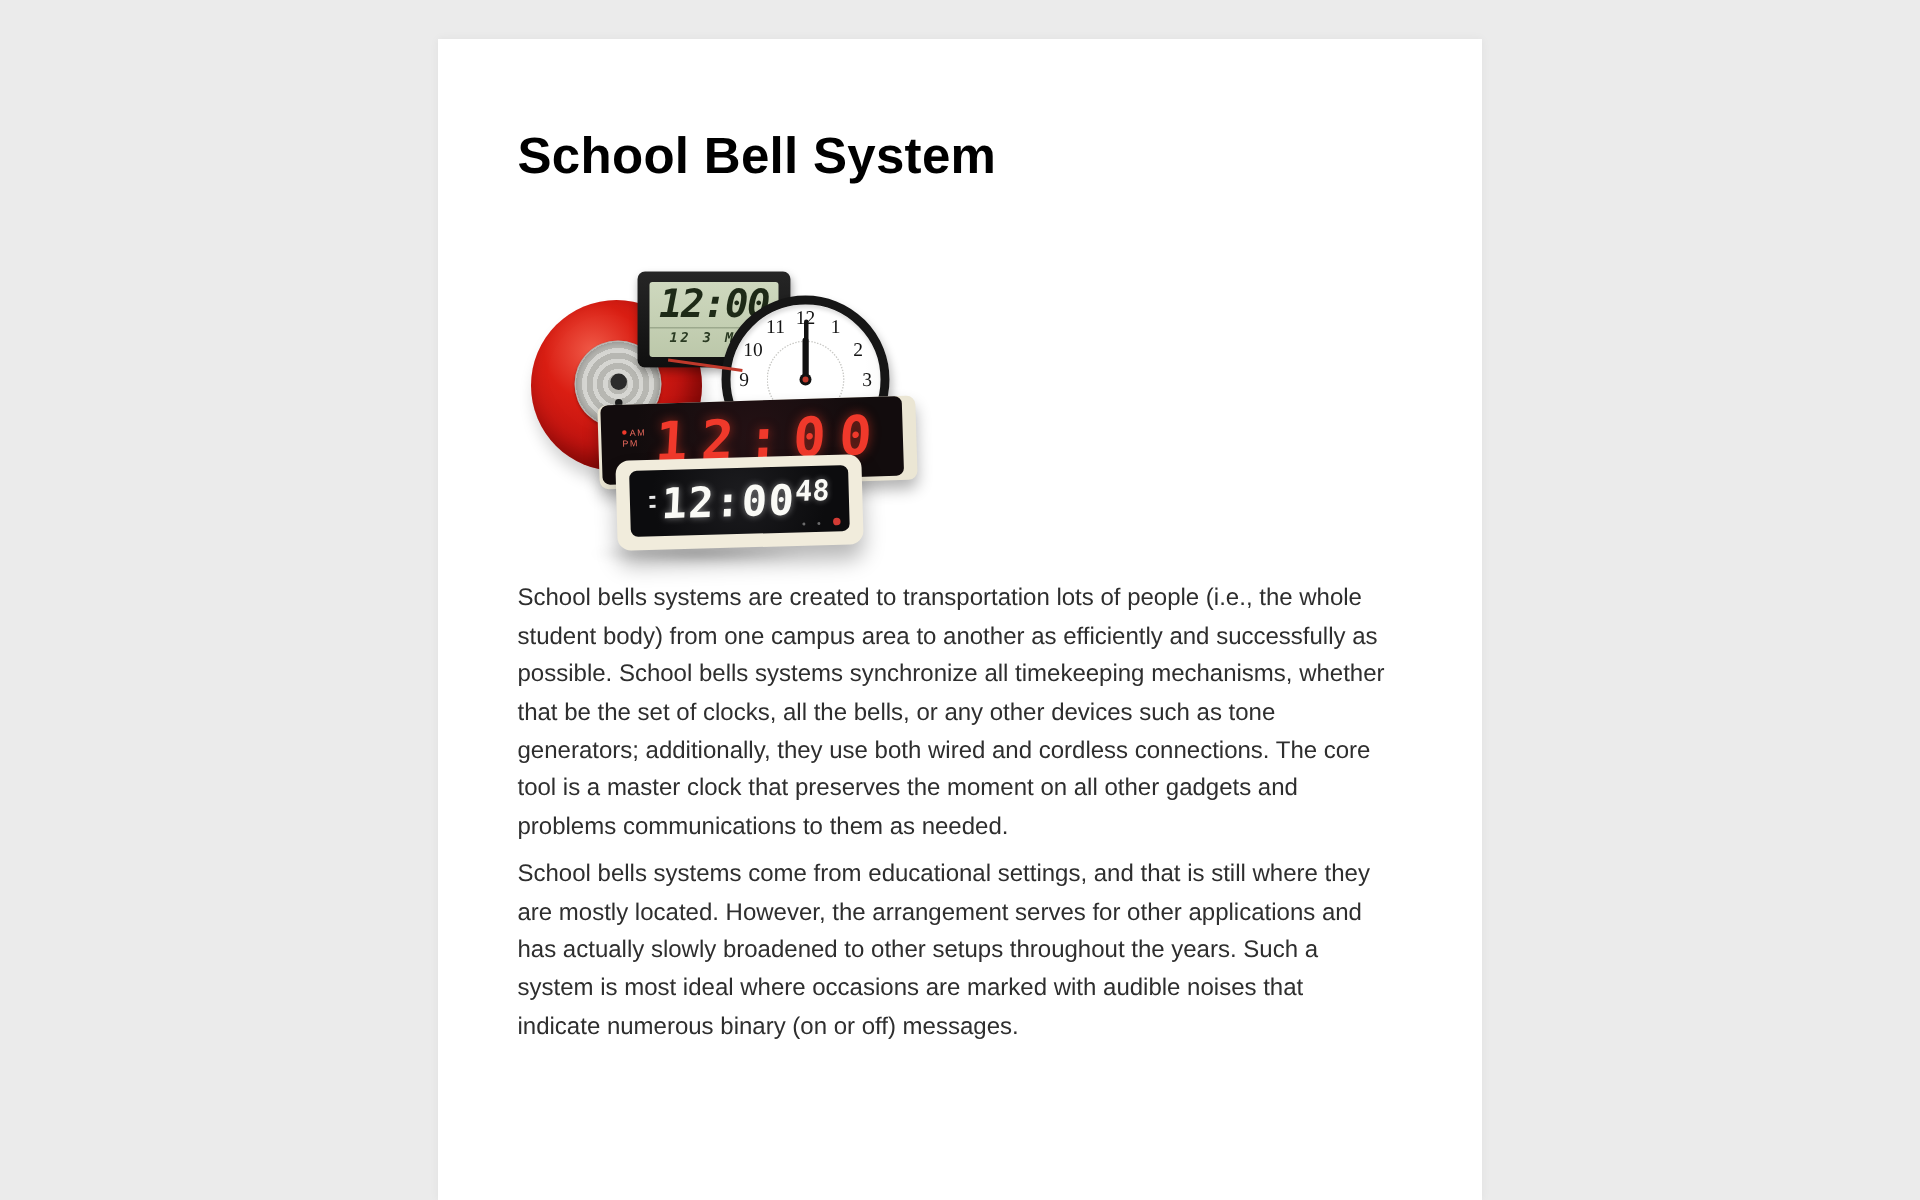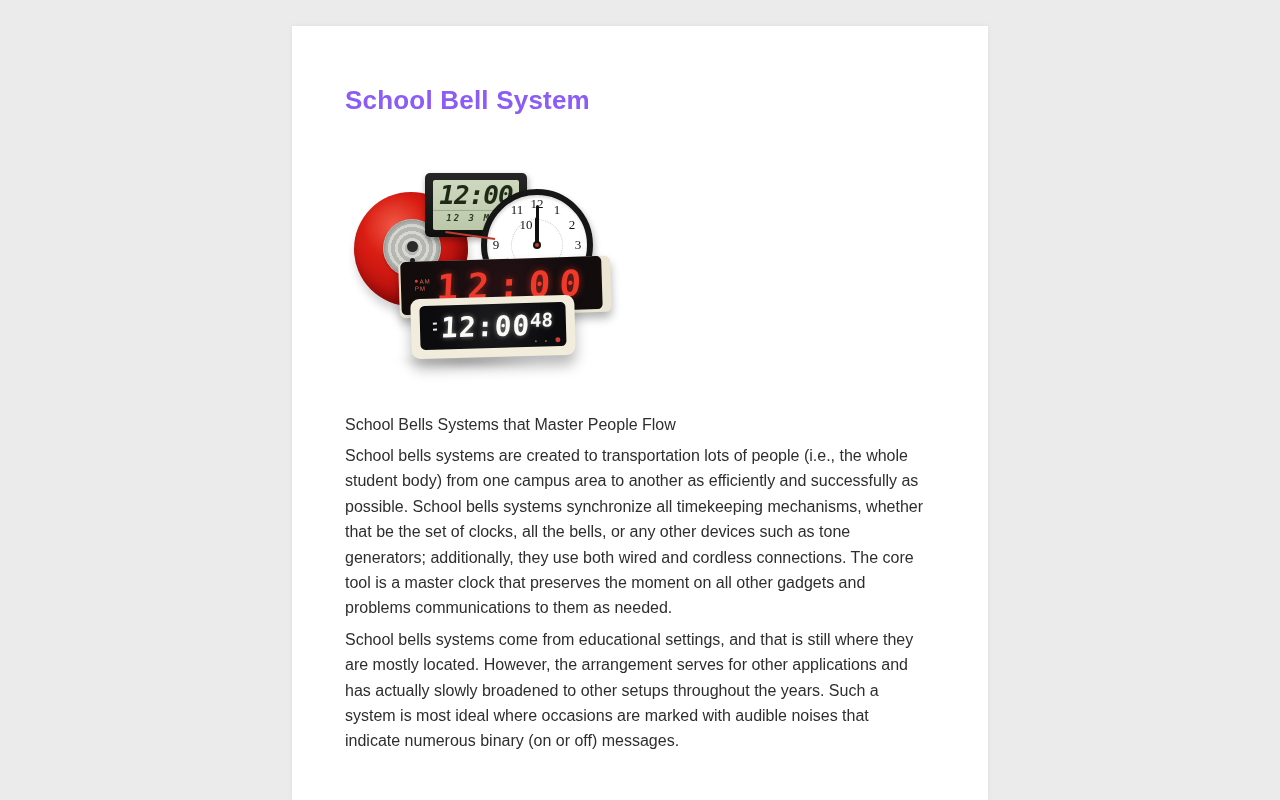--- a/index.html
+++ b/index.html
@@ -11,24 +11,24 @@
   }
   .card {
     width: 696px;
     min-height: 774px;
     margin: 26px auto 0;
     background: #ffffff;
     padding: 60px 53px 40px 53px;
     box-shadow: 0 0 6px rgba(0,0,0,0.05);
   }
   h1.page-title {
-    font-size: 26px;
+    font-size: 34px;
     line-height: 1.1;
     font-weight: bold;
-    color: #8b5cf6;
+    color: #000000;
     letter-spacing: 0.2px;
   }
 
   
   .collage {
     position: relative;
     width: 262px;
     height: 205px;
     margin: 52px 0 0 2px;
   }
@@ -132,21 +132,21 @@
   .n12 { left: 50px; top:  9px; font-family: Liberation Serif, serif; }
   .n1  { left: 70px; top: 15px; }
   .n2  { left: 85px; top: 30px; }
   .n3  { left: 91px; top: 50px; }
   .n4  { left: 85px; top: 70px; }
   .n5  { left: 70px; top: 85px; }
   .n6  { left: 50px; top: 91px; }
   .n7  { left: 30px; top: 85px; }
   .n8  { left: 15px; top: 70px; }
   .n9  { left:  9px; top: 50px; }
-  .n10 { left: 15px; top: 30px; margin-left: 24px; }
+  .n10 { left: 15px; top: 30px; }
   .n11 { left: 30px; top: 15px; font-family: Liberation Serif, serif; }
   .hand { position: absolute; background: #111; }
   .hand-minute { left: 48.5px; top: 10px; width: 3px; height: 40px; border-radius: 2px; }
   .hand-hour   { left: 48px;   top: 22px; width: 4px; height: 28px; border-radius: 2px; }
   .hand-second {
     left: 49px; top: 7px;
     width: 2px; height: 50px;
     background: #c0392b;
     transform-origin: 50% 43px;
     transform: rotate(-82deg);
@@ -320,19 +320,18 @@
         <div class="whiteled">
           <span class="sec-ind"></span>
           <span class="white-time">12:00</span>
           <span class="white-sec">48</span>
           <span class="brand-dot"></span>
         </div>
       </div>
     </figure>
 
     <div class="article-text">
-      <p class="subtitle">School Bells Systems that Master People Flow</p>
       <p>School bells systems are created to transportation lots of people (i.e., the whole student body) from one campus area to another as efficiently and successfully as possible. School bells systems synchronize all timekeeping mechanisms, whether that be the set of clocks, all the bells, or any other devices such as tone generators; additionally, they use both wired and cordless connections. The core tool is a master clock that preserves the moment on all other gadgets and problems communications to them as needed.</p>
       <p>School bells systems come from educational settings, and that is still where they are mostly located. However, the arrangement serves for other applications and has actually slowly broadened to other setups throughout the years. Such a system is most ideal where occasions are marked with audible noises that indicate numerous binary (on or off) messages.</p>
     </div>
 
   </main>
 </div>
 
 </body></html>

